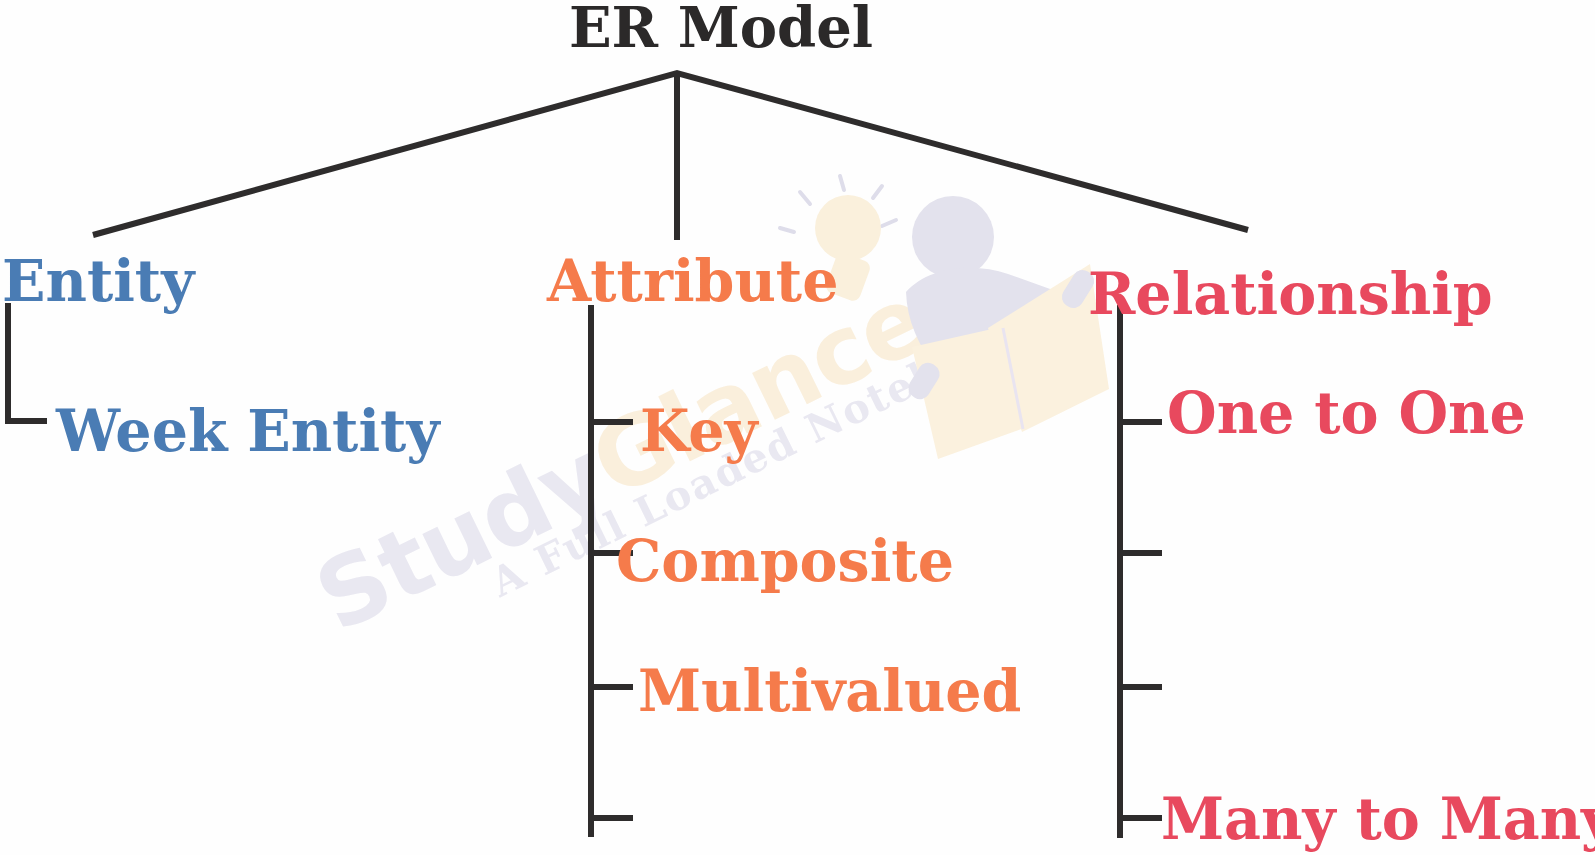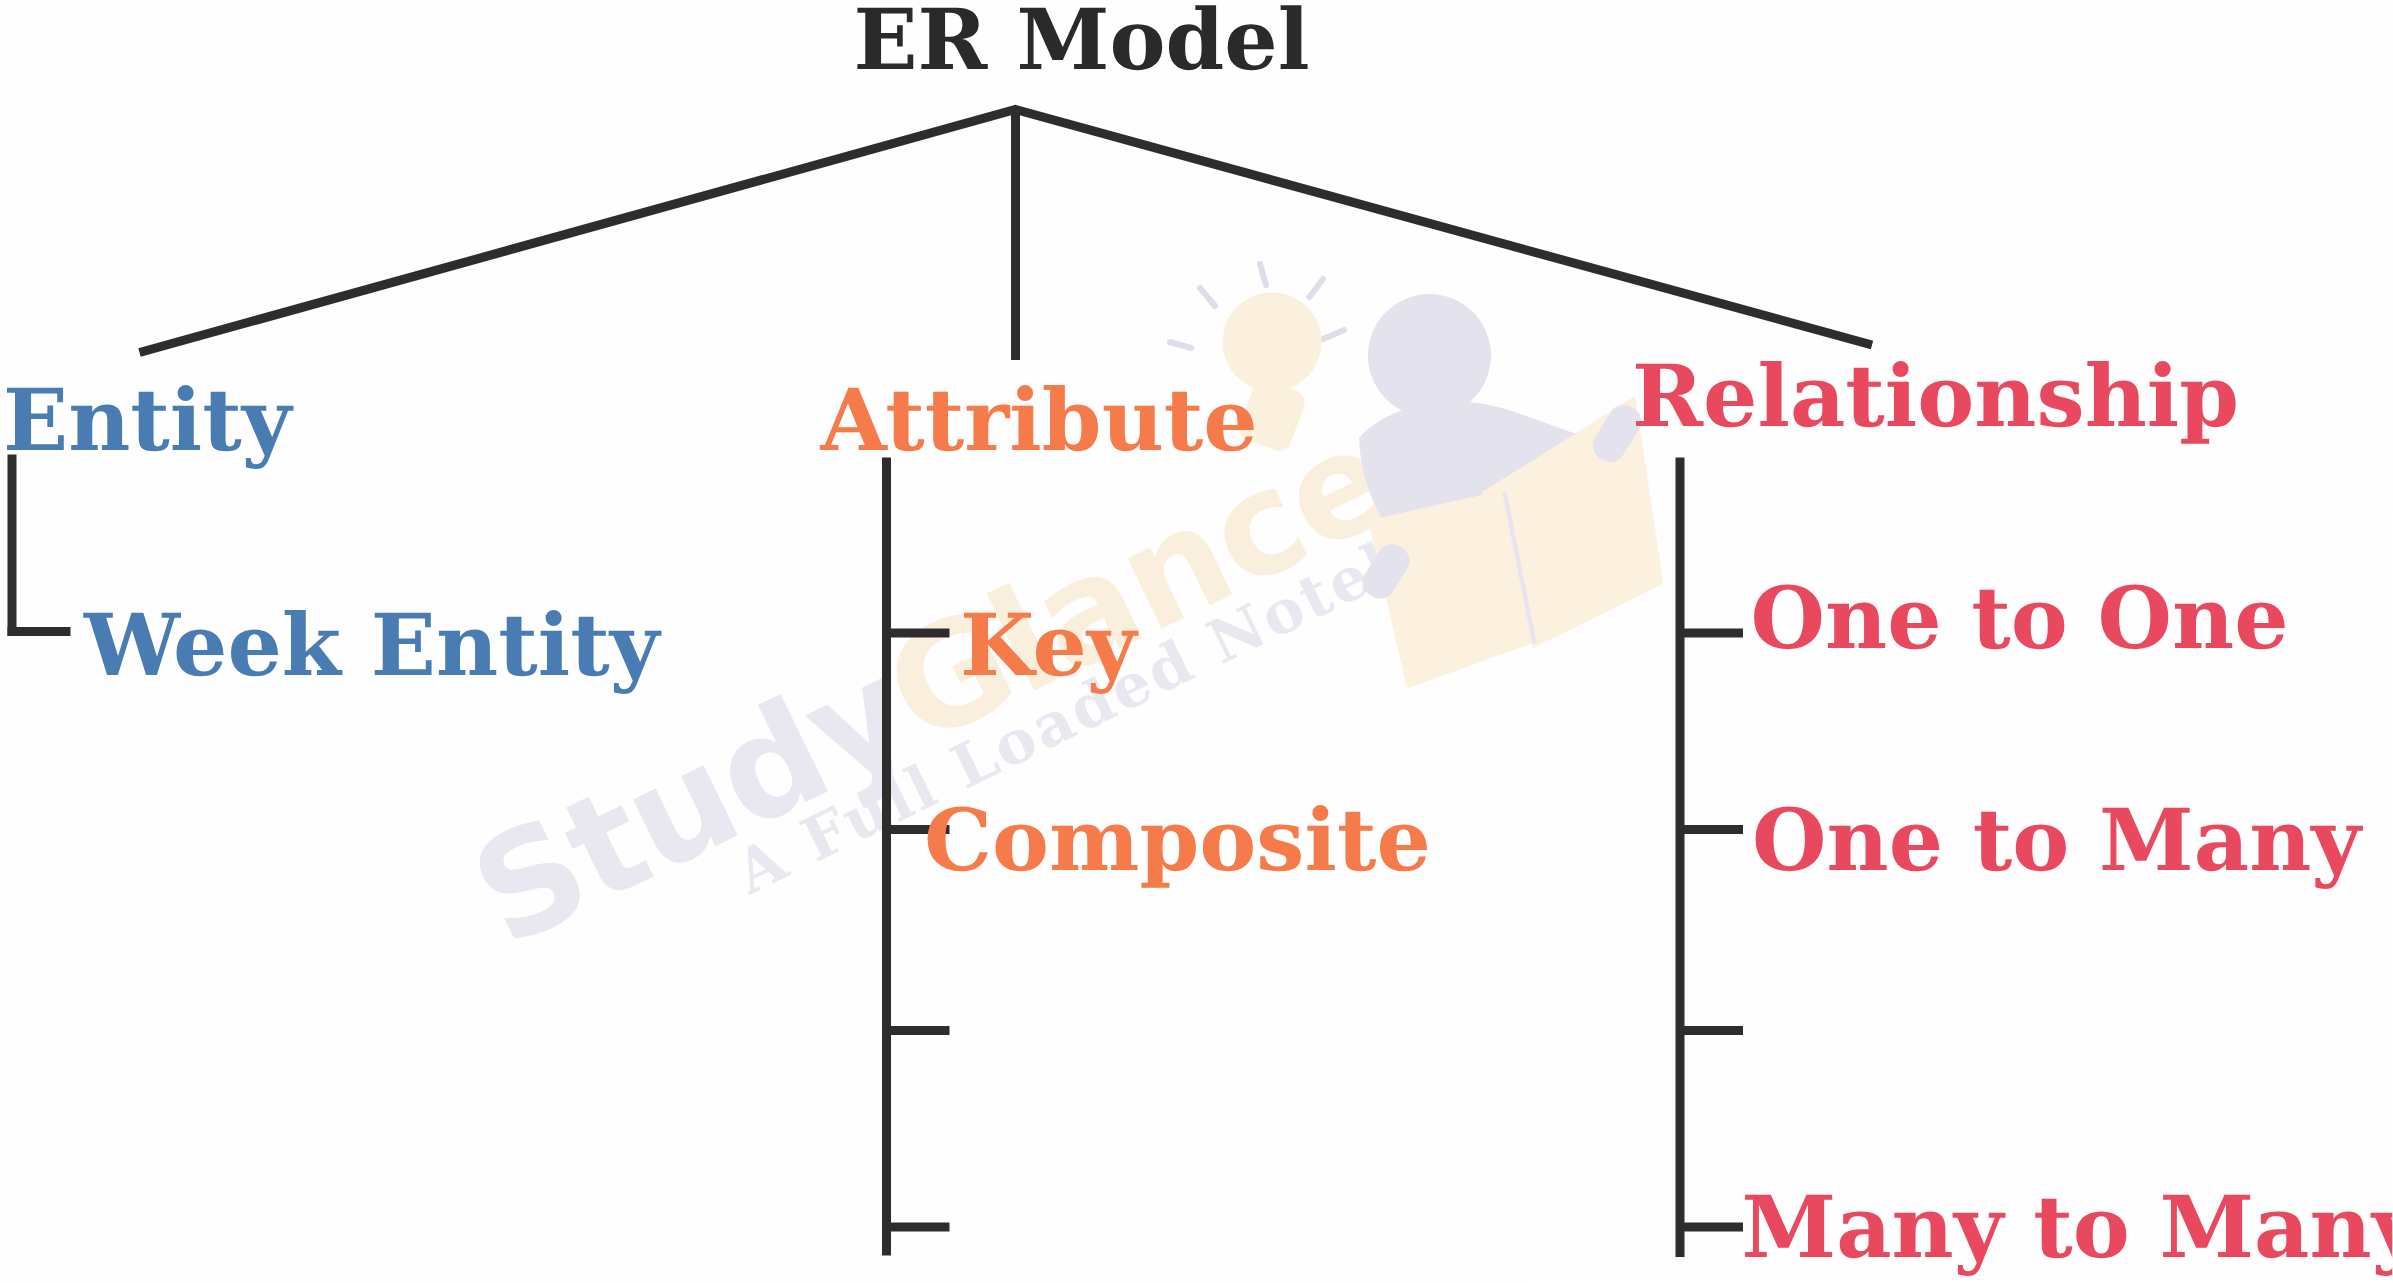--- a/index.html
+++ b/index.html
@@ -49,21 +49,21 @@
   .c-entity{color:var(--entity);}
   .c-attribute{color:var(--attribute);}
   .c-relationship{color:var(--relationship);}
   .pos-entity{left:2px;top:252px;}
   .pos-week-entity{left:56px;top:402px;}
   .pos-attribute{left:547px;top:252px;text-align:right;}
   .pos-key{left:640px;top:402px;}
   .pos-composite{left:616px;top:532px;}
   .pos-multivalued{left:638px;top:662px;}
   .pos-derived{left:639px;top:790px;}
-  .pos-relationship{left:1088px;top:236px;}
+  .pos-relationship{left:1088px;top:265px;}
   .pos-one-to-one{left:1167px;top:384px;}
   .pos-one-to-many{left:1168px;top:532px;}
   .pos-many-to-one{left:1167px;top:662px;}
   .pos-many-to-many{left:1161px;top:790px;}
 </style>
 </head>
 <body>
 
 <div class="canvas">
 
@@ -122,18 +122,18 @@
   <h1 class="page-title">ER Model</h1>
 
   <div class="lbl c-entity pos-entity">Entity</div>
   <div class="lbl c-attribute pos-attribute">Attribute</div>
   <div class="lbl c-relationship pos-relationship">Relationship</div>
 
   <div class="lbl c-entity pos-week-entity">Week Entity</div>
 
   <div class="lbl c-attribute pos-key">Key</div>
   <div class="lbl c-attribute pos-composite">Composite</div>
+  <div class="lbl c-attribute pos-multivalued">Multivalued</div>
 
   <div class="lbl c-relationship pos-one-to-one">One to One</div>
-  <div class="lbl c-relationship pos-one-to-many">One to Many</div>
   <div class="lbl c-relationship pos-many-to-many">Many to Many</div>
 
 </div>
 
 </body></html>

